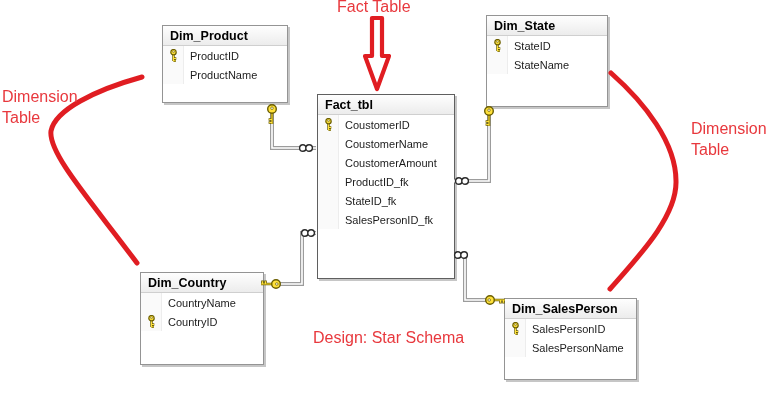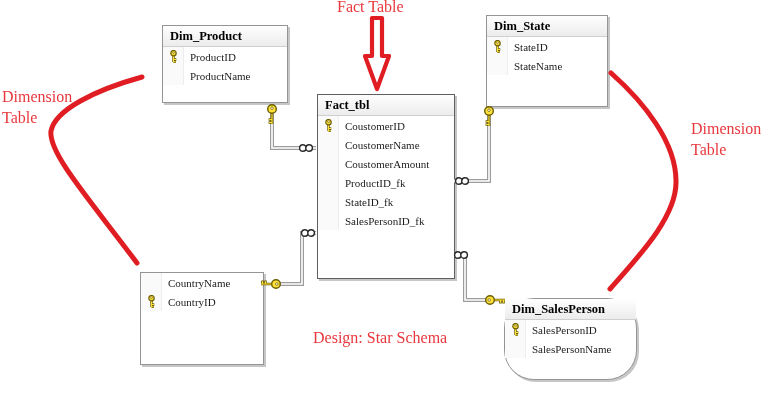--- a/index.html
+++ b/index.html
@@ -1,17 +1,17 @@
 <!DOCTYPE html>
 <html style="--red-text: #e8383d;"><head>
 <meta charset="utf-8">
 <style>
   html,body{margin:0;padding:0;background:#fff;}
   #canvas{position:relative;width:768px;height:403px;background:#fff;overflow:hidden;
-          font-family:Liberation Serif, serif;}
+          font-family:Liberation Sans, sans-serif;}
   
   .db-table{position:absolute;background:#fff;border:1px solid #949494;
             box-shadow:2px 2px 0 #c6c6c6, inset 0 0 0 2px #fff;z-index:2;}
   .db-table.fact{border-color:#5f5f5f;}
   .tbl-title{font-weight:bold;font-size:12.5px;color:#000;padding:3px 4px 2px 7px;
              background:linear-gradient(#fefefe,#ececec);border-bottom:1px solid #cfcfcf;
              white-space:nowrap;overflow:hidden;}
   .rows{position:relative;}
   .row{display:flex;align-items:center;height:19px;}
   .kcell{width:20px;height:100%;flex:0 0 20px;display:flex;align-items:center;justify-content:center;
@@ -115,40 +115,41 @@
           <span class="cname">ProductID</span>
         </div>
         <div class="row">
           <span class="kcell"></span>
           <span class="cname">ProductName</span>
         </div>
       </div>
   </div>
 
   <div class="db-table" style="left:140px;top:272px;width:122px;height:91px;">
+    <div class="tbl-title">Dim_Country</div>
     <div class="rows">
         <div class="row">
           <span class="kcell"></span>
           <span class="cname">CountryName</span>
         </div>
         <div class="row">
           <span class="kcell">
             <svg width="11" height="13" viewBox="0 0 11 13">
               <path d="M5.5 5 V12 M5.5 9.5 H8.3 M5.5 12 H7.8" stroke="#6b5e00" stroke-width="2.4" fill="none"></path>
               <path d="M5.5 5 V12 M5.5 9.5 H8 M5.5 11.8 H7.5" stroke="#ffe13a" stroke-width="1" fill="none"></path>
               <circle cx="5.5" cy="3.2" r="2.7" fill="#ffe13a" stroke="#6b5e00" stroke-width="1.2"></circle>
               <circle cx="5.5" cy="2.7" r="0.9" fill="#fffef0" stroke="#6b5e00" stroke-width="0.6"></circle>
             </svg>
           </span>
           <span class="cname">CountryID</span>
         </div>
       </div>
   </div>
 
-  <div class="db-table" style="left:504px;top:298px;width:131px;height:80px;border-radius:30px;">
+  <div class="db-table" style="left:504px;top:298px;width:131px;height:80px;">
     <div class="tbl-title">Dim_SalesPerson</div>
     <div class="rows">
         <div class="row">
           <span class="kcell">
             <svg width="11" height="13" viewBox="0 0 11 13">
               <path d="M5.5 5 V12 M5.5 9.5 H8.3 M5.5 12 H7.8" stroke="#6b5e00" stroke-width="2.4" fill="none"></path>
               <path d="M5.5 5 V12 M5.5 9.5 H8 M5.5 11.8 H7.5" stroke="#ffe13a" stroke-width="1" fill="none"></path>
               <circle cx="5.5" cy="3.2" r="2.7" fill="#ffe13a" stroke="#6b5e00" stroke-width="1.2"></circle>
               <circle cx="5.5" cy="2.7" r="0.9" fill="#fffef0" stroke="#6b5e00" stroke-width="0.6"></circle>
             </svg>

